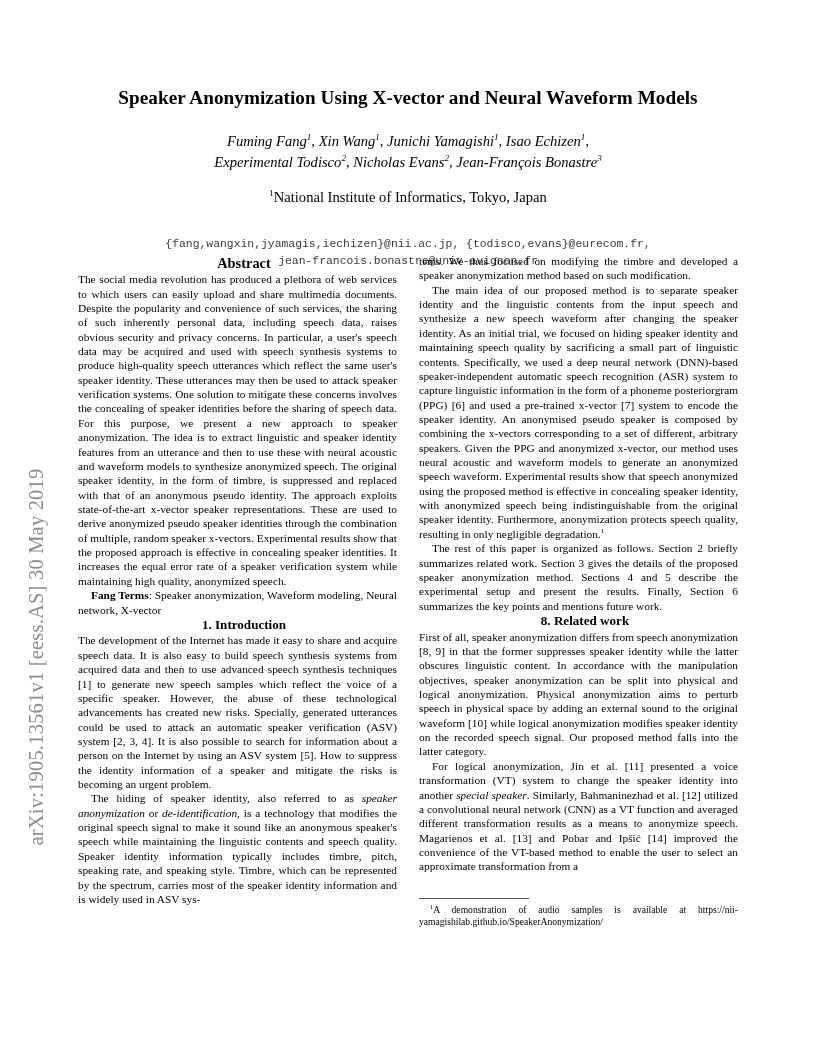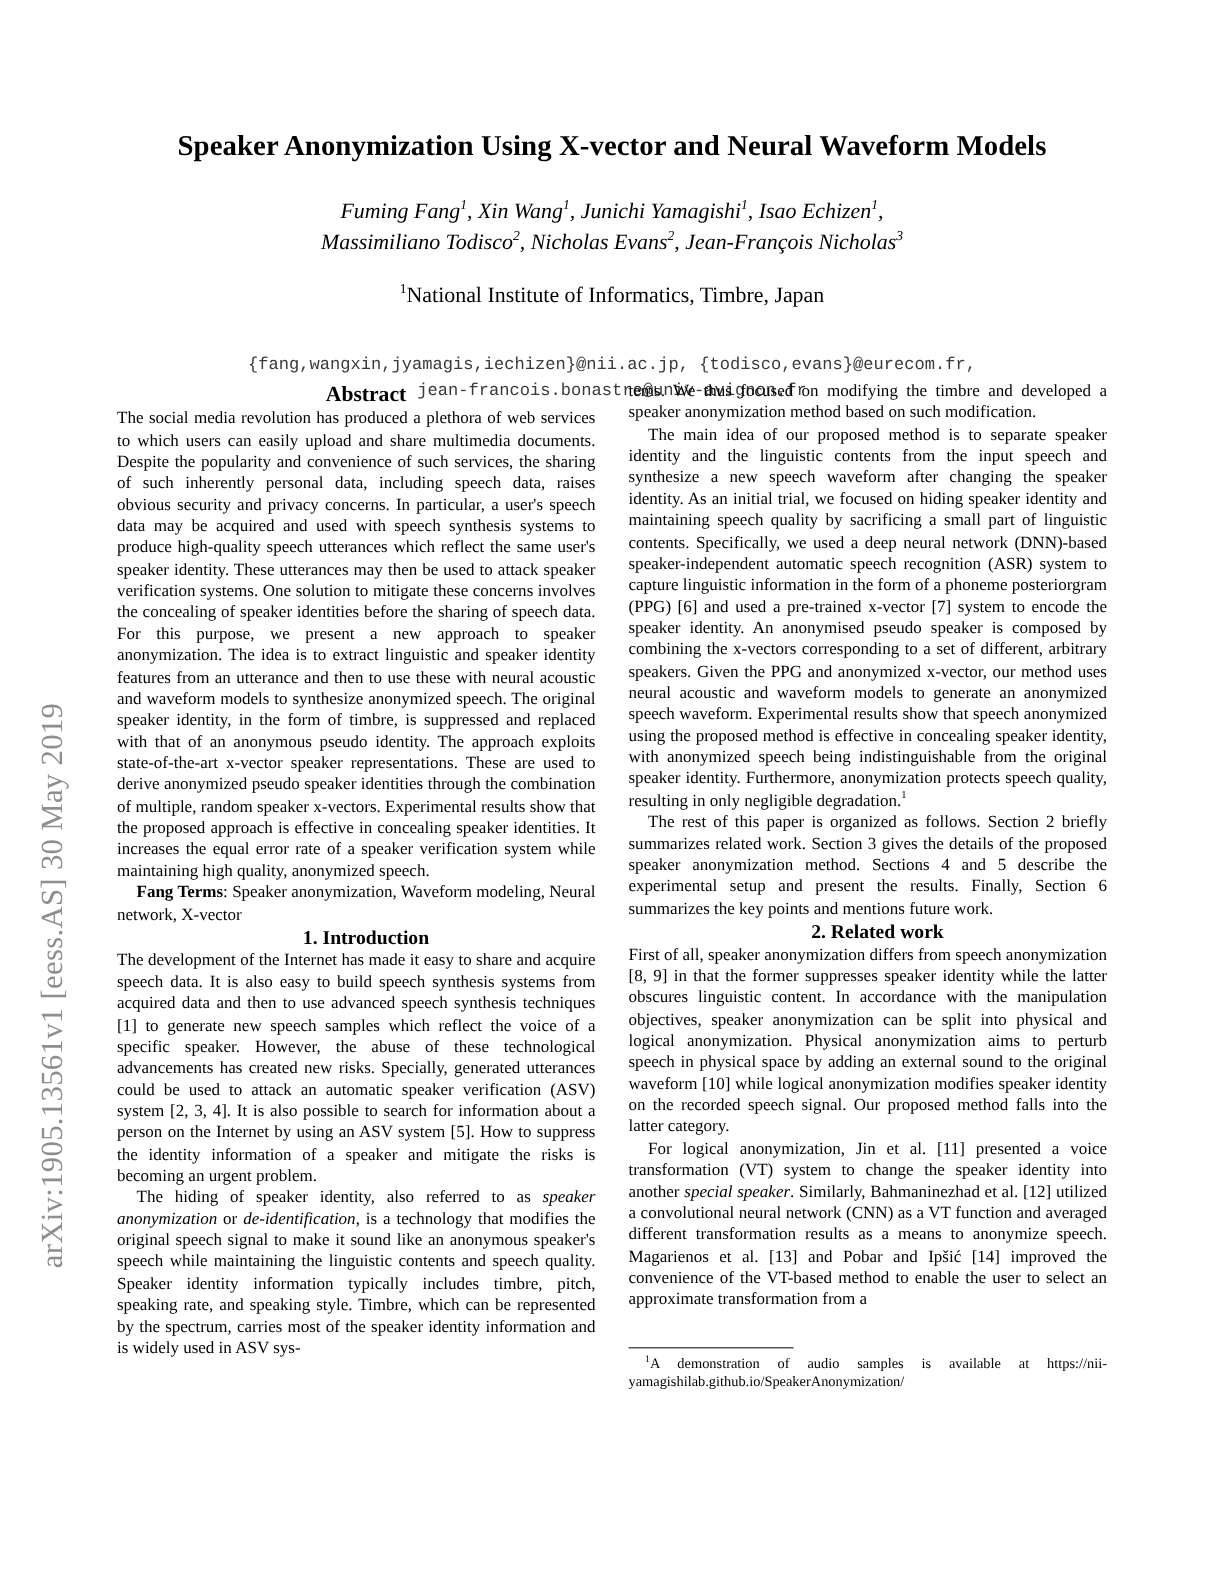--- a/index.html
+++ b/index.html
@@ -162,25 +162,25 @@
 
   <div class="arxiv-stamp">
     <div class="stamp-text">arXiv:1905.13561v1  [eess.AS]  30 May 2019</div>
   </div>
 
   <div class="title-block">
     <h1 class="paper-title">Speaker Anonymization Using X-vector and Neural Waveform Models</h1>
 
     <div class="authors">
       <span class="ln"><span>Fuming Fang</span><sup>1</sup><span>, Xin Wang</span><sup>1</sup><span>, Junichi Yamagishi</span><sup>1</sup><span>, Isao Echizen</span><sup>1</sup><span>,</span></span>
-      <span class="ln"><span>Massimiliano Todisco</span><sup>2</sup><span>, Nicholas Evans</span><sup>2</sup><span>, Jean-François Nicholas</span><sup>3</sup></span>
+      <span class="ln"><span>Experimental Todisco</span><sup>2</sup><span>, Nicholas Evans</span><sup>2</sup><span>, Jean-François Bonastre</span><sup>3</sup></span>
     </div>
 
     <div class="affils">
-      <span class="ln"><sup>1</sup><span>National Institute of Informatics, Timbre, Japan</span></span>
+      <span class="ln"><sup>1</sup><span>National Institute of Informatics, Tokyo, Japan</span></span>
     </div>
 
     <div class="emails">
       <span class="ln">{fang,wangxin,jyamagis,iechizen}@nii.ac.jp, {todisco,evans}@eurecom.fr,</span>
       <span class="ln">jean-francois.bonastre@univ-avignon.fr</span>
     </div>
   </div>
 
   <div class="col col-left">
     <p class="abstract-head">Abstract</p>
@@ -195,21 +195,21 @@
     <p><span>The hiding of speaker identity, also referred to as </span><em>speaker anonymization</em><span> or </span><em>de-identification</em><span>, is a technology that modifies the original speech signal to make it sound like an anonymous speaker's speech while maintaining the linguistic contents and speech quality. Speaker identity information typically includes timbre, pitch, speaking rate, and speaking style. Timbre, which can be represented by the spectrum, carries most of the speaker identity information and is widely used in ASV sys-</span></p>
   </div>
 
   <div class="col col-right">
     <p class="noindent">tems. We thus focused on modifying the timbre and developed a speaker anonymization method based on such modification.</p>
 
     <p><span>The main idea of our proposed method is to separate speaker identity and the linguistic contents from the input speech and synthesize a new speech waveform after changing the speaker identity. As an initial trial, we focused on hiding speaker identity and maintaining speech quality by sacrificing a small part of linguistic contents. Specifically, we used a deep neural network (DNN)-based speaker-independent automatic speech recognition (ASR) system to capture linguistic information in the form of a phoneme posteriorgram (PPG) [6] and used a pre-trained x-vector [7] system to encode the speaker identity. An anonymised pseudo speaker is composed by combining the x-vectors corresponding to a set of different, arbitrary speakers. Given the PPG and anonymized x-vector, our method uses neural acoustic and waveform models to generate an anonymized speech waveform. Experimental results show that speech anonymized using the proposed method is effective in concealing speaker identity, with anonymized speech being indistinguishable from the original speaker identity. Furthermore, anonymization protects speech quality, resulting in only negligible degradation.</span><sup>1</sup></p>
 
     <p>The rest of this paper is organized as follows. Section 2 briefly summarizes related work. Section 3 gives the details of the proposed speaker anonymization method. Sections 4 and 5 describe the experimental setup and present the results. Finally, Section 6 summarizes the key points and mentions future work.</p>
 
-    <p class="sec-head gap-before-head">2.  Related work</p>
+    <p class="sec-head gap-before-head">8.  Related work</p>
 
     <p class="noindent gap-after-head">First of all, speaker anonymization differs from speech anonymization [8, 9] in that the former suppresses speaker identity while the latter obscures linguistic content. In accordance with the manipulation objectives, speaker anonymization can be split into physical and logical anonymization. Physical anonymization aims to perturb speech in physical space by adding an external sound to the original waveform [10] while logical anonymization modifies speaker identity on the recorded speech signal. Our proposed method falls into the latter category.</p>
 
     <p><span>For logical anonymization, Jin et al. [11] presented a voice transformation (VT) system to change the speaker identity into another </span><em>special speaker</em><span>. Similarly, Bahmaninezhad et al. [12] utilized a convolutional neural network (CNN) as a VT function and averaged different transformation results as a means to anonymize speech. Magarienos et al. [13] and Pobar and Ipšić [14] improved the convenience of the VT-based method to enable the user to select an approximate transformation from a</span></p>
   </div>
 
   <div class="footnote">
     <div class="footnote-rule"></div>
     <p><sup>1</sup><span>A demonstration of audio samples is available at https://nii-yamagishilab.github.io/SpeakerAnonymization/</span></p>
   </div>

